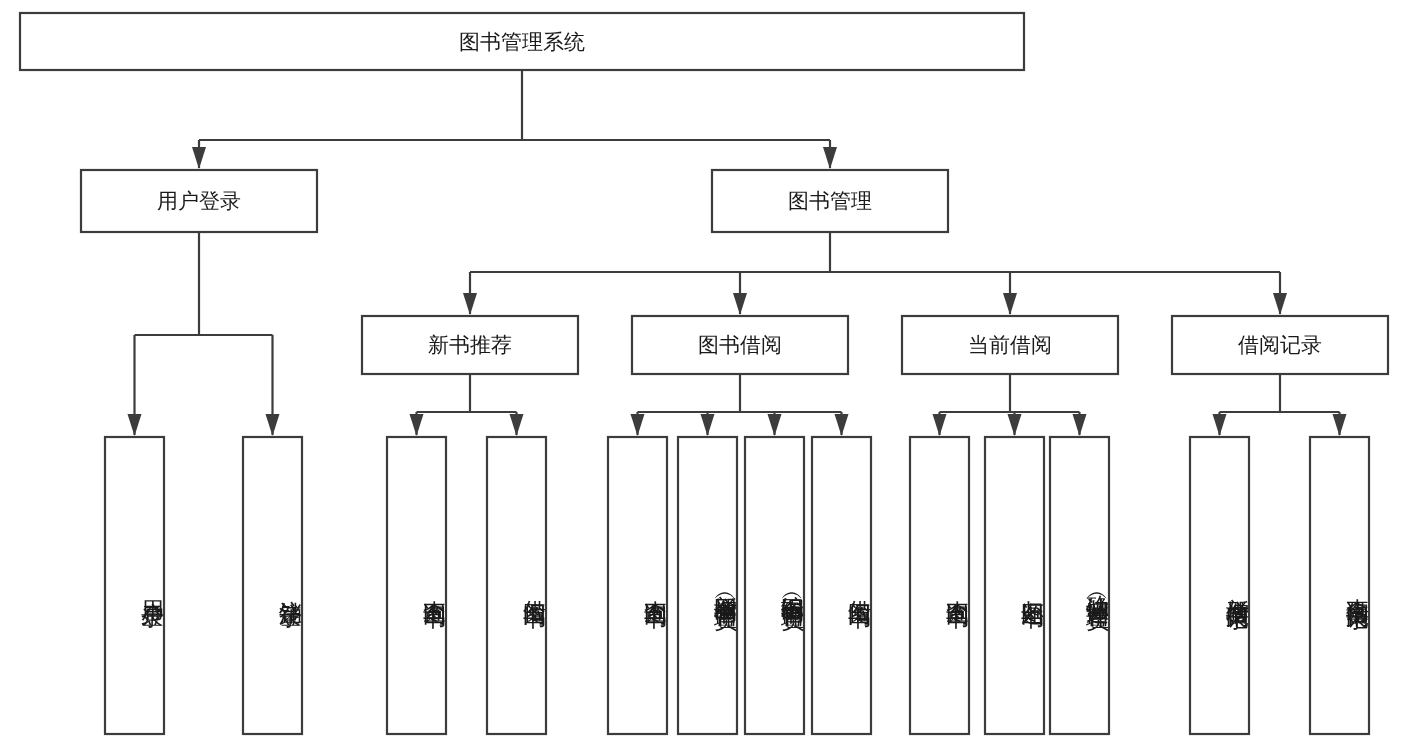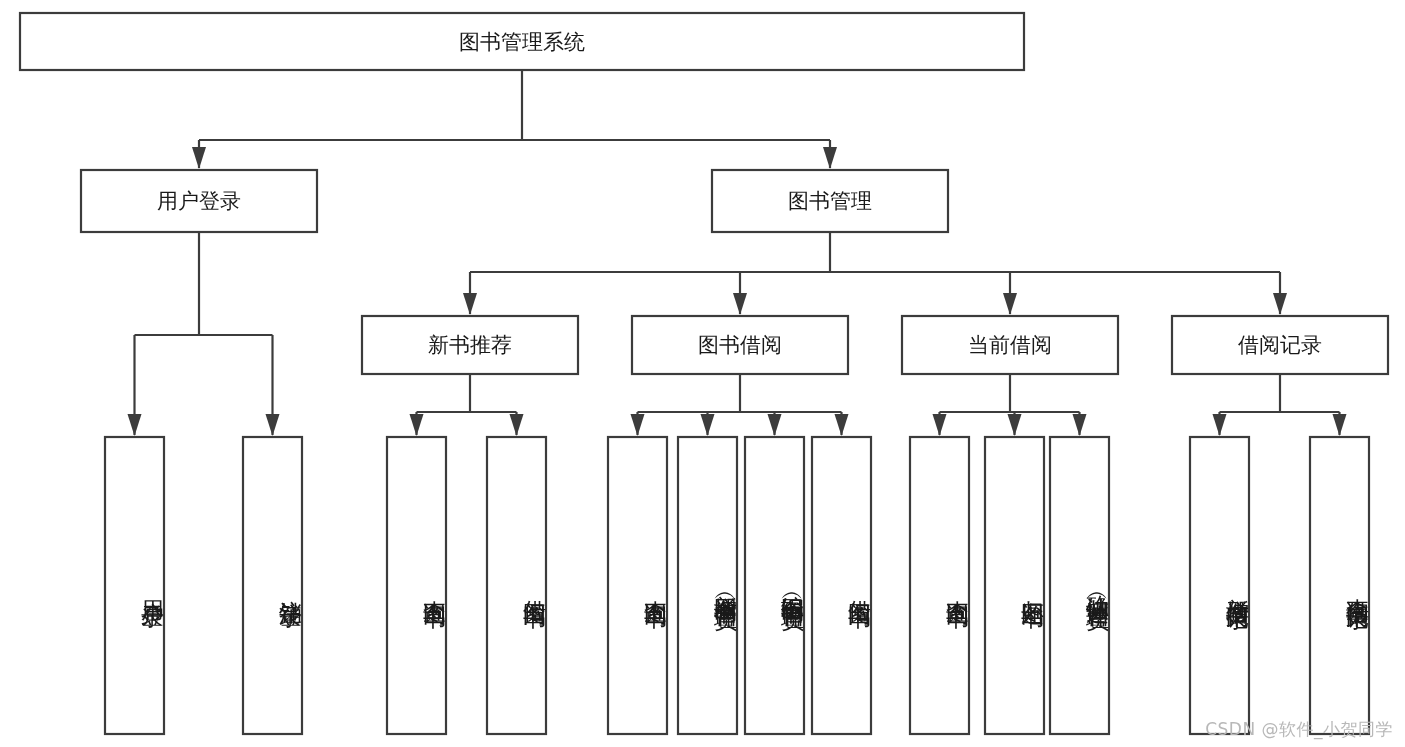--- a/index.html
+++ b/index.html
@@ -214,14 +214,13 @@
       <div class="leaf-label-wrap" style="left: 678px; top: 443px; width: 59px; height: 285px;">新增图书（管理员）</div>
       <div class="leaf-label-wrap" style="left: 745px; top: 443px; width: 59px; height: 285px;">编辑图书（管理员）</div>
       <div class="leaf-label-wrap" style="left: 812px; top: 443px; width: 59px; height: 285px;">借阅图书</div>
       <div class="leaf-label-wrap" style="left: 910px; top: 443px; width: 59px; height: 285px;">查询图书</div>
       <div class="leaf-label-wrap" style="left: 985px; top: 443px; width: 59px; height: 285px;">归还图书</div>
       <div class="leaf-label-wrap" style="left: 1050px; top: 443px; width: 59px; height: 285px;">确认归还（管理员）</div>
       <div class="leaf-label-wrap" style="left: 1190px; top: 443px; width: 59px; height: 285px;">新增借阅记录</div>
       <div class="leaf-label-wrap" style="left: 1310px; top: 443px; width: 59px; height: 285px;">查询借阅记录</div>
     </div>
 
-  <div class="watermark">CSDN @软件_小贺同学</div>
 </div>
 
 </body></html>

